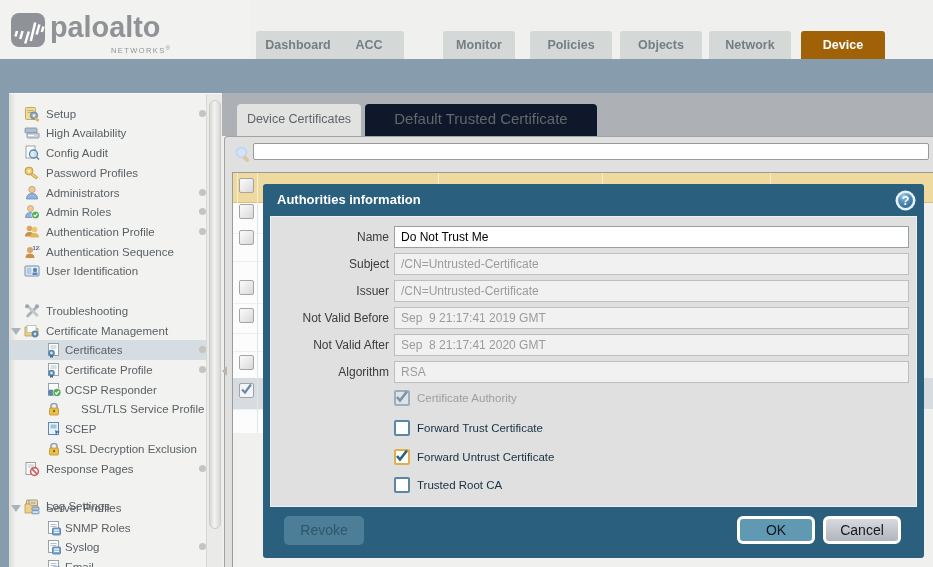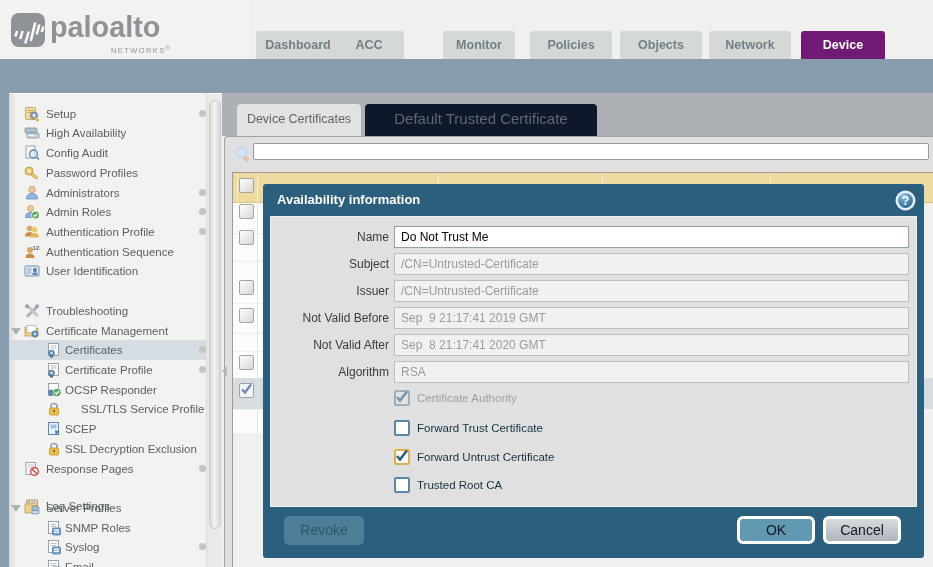--- a/index.html
+++ b/index.html
@@ -5,21 +5,21 @@
 *{margin:0;padding:0;box-sizing:border-box;}
 html,body{width:933px;height:567px;overflow:hidden;}
 body{font-family:"Liberation Sans",sans-serif;position:relative;background:#f1f0ee;font-size:13px;}
 .abs{position:absolute;}
 
 #hdr{position:absolute;left:0;top:0;width:933px;height:59px;background:#f0f0ee;}
 #hdrwhite{position:absolute;left:0;top:0;width:250px;height:59px;background:#f2f2f0;}
 #logotxt{position:absolute;left:50px;top:12px;font-size:30px;font-weight:bold;color:#8f9396;line-height:30px;transform:scaleX(0.96);transform-origin:0 0;}
 #logonet{position:absolute;left:111px;top:45px;font-size:7.5px;color:#909497;letter-spacing:1.4px;}
 .navtab{position:absolute;top:31px;height:28px;background:#d4d9d7;border-radius:3px 3px 0 0;color:#747e83;font-size:12.5px;font-weight:bold;text-align:center;line-height:28px;}
-.navtab.act{background:#701a75;color:#fff;}
+.navtab.act{background:#a16207;color:#fff;}
 
 #band{position:absolute;left:0;top:59px;width:933px;height:34px;background:#879dae;}
 
 #lstrip{position:absolute;left:0;top:93px;width:9px;height:474px;background:#879dae;}
 #side{position:absolute;left:9px;top:93px;width:213px;height:474px;background:#f2f2f0;border-top-left-radius:5px;border-top:1px solid #fafaf8;}
 #sidescroll{position:absolute;left:197px;top:0;width:16px;height:473px;background:#eaeae8;border-left:1px solid #d8d8d6;}
 #sidethumb{position:absolute;left:199.5px;top:6px;width:12px;height:429px;background:linear-gradient(90deg,#d8d8d6,#f3f3f1 45%,#d8d8d6);border:1px solid #ccccca;border-radius:7px;}
 .ti{position:absolute;left:0;width:210px;height:20px;color:#5a6165;font-size:11.5px;line-height:20px;white-space:nowrap;}
 .ti .lbl{position:absolute;top:0;}
 .ti .ic{position:absolute;top:2px;width:16px;height:16px;}
@@ -351,21 +351,21 @@
   <div class="cb cbrow" style="top:135px"></div>
   <div class="cb cbrow" style="top:182px"></div>
   <div class="cb cbrow chk" style="top:210px;background:#f2f4f5">
       <svg width="13" height="13" viewBox="0 0 13 13" style="position:absolute;left:0;top:-1px">
         <path d="M2 6.5 L5 9.5 L11 1.5" stroke="#6e87b0" stroke-width="2.2" fill="none"></path>
       </svg>
     </div>
 </div>
 
 <div id="modal">
-  <div id="mtitle">Availability information</div>
+  <div id="mtitle">Authorities information</div>
   <svg class="abs" style="left:632px;top:6px" width="21" height="21" viewBox="0 0 21 21">
     <defs>
         <radialGradient id="hg" cx="38%" cy="22%" r="85%">
       <stop offset="0%" stop-color="#a6d0ea"></stop>
           <stop offset="40%" stop-color="#5d96bd"></stop>
           <stop offset="100%" stop-color="#2a6890"></stop>
     </radialGradient>
       </defs>
     <circle cx="10.5" cy="10.5" r="10" fill="#e6f0f7"></circle>
     <circle cx="10.5" cy="10.5" r="7.4" fill="url(#hg)"></circle>

